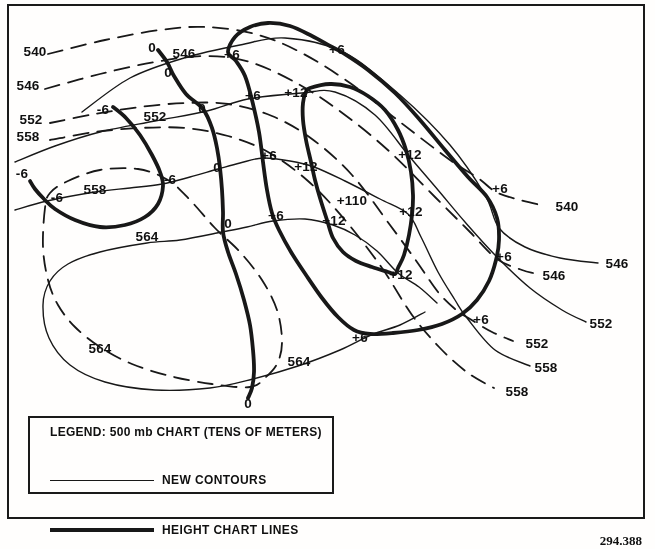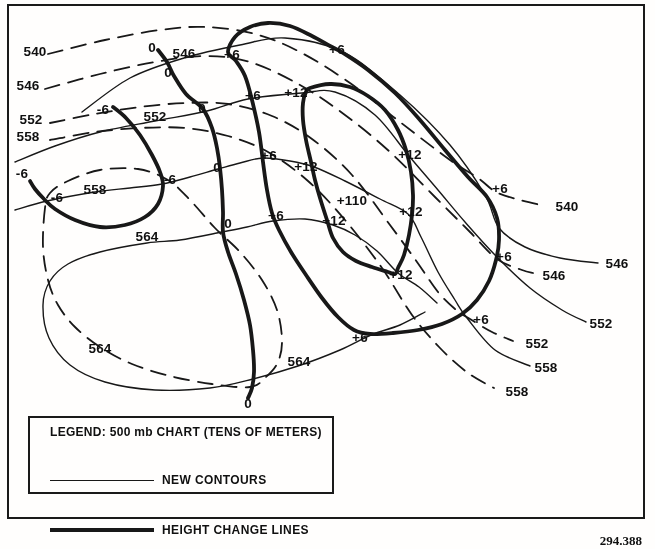--- a/index.html
+++ b/index.html
@@ -111,19 +111,19 @@
     </div>
 
   <div class="legend">
     <div class="legend-title">LEGEND: 500 mb CHART (TENS OF METERS)</div>
     <div class="legend-row">
       <span class="sample sample-new"></span>
       <span class="legend-label">NEW CONTOURS</span>
     </div>
     <div class="legend-row">
       <span class="sample sample-change"></span>
-      <span class="legend-label">HEIGHT CHANGE LINES</span>
+      <span class="legend-label">HEIGHT CHART LINES</span>
     </div>
   </div>
 
   <div class="fig-num">294.388</div>
 
 </div>
 
 </body></html>

